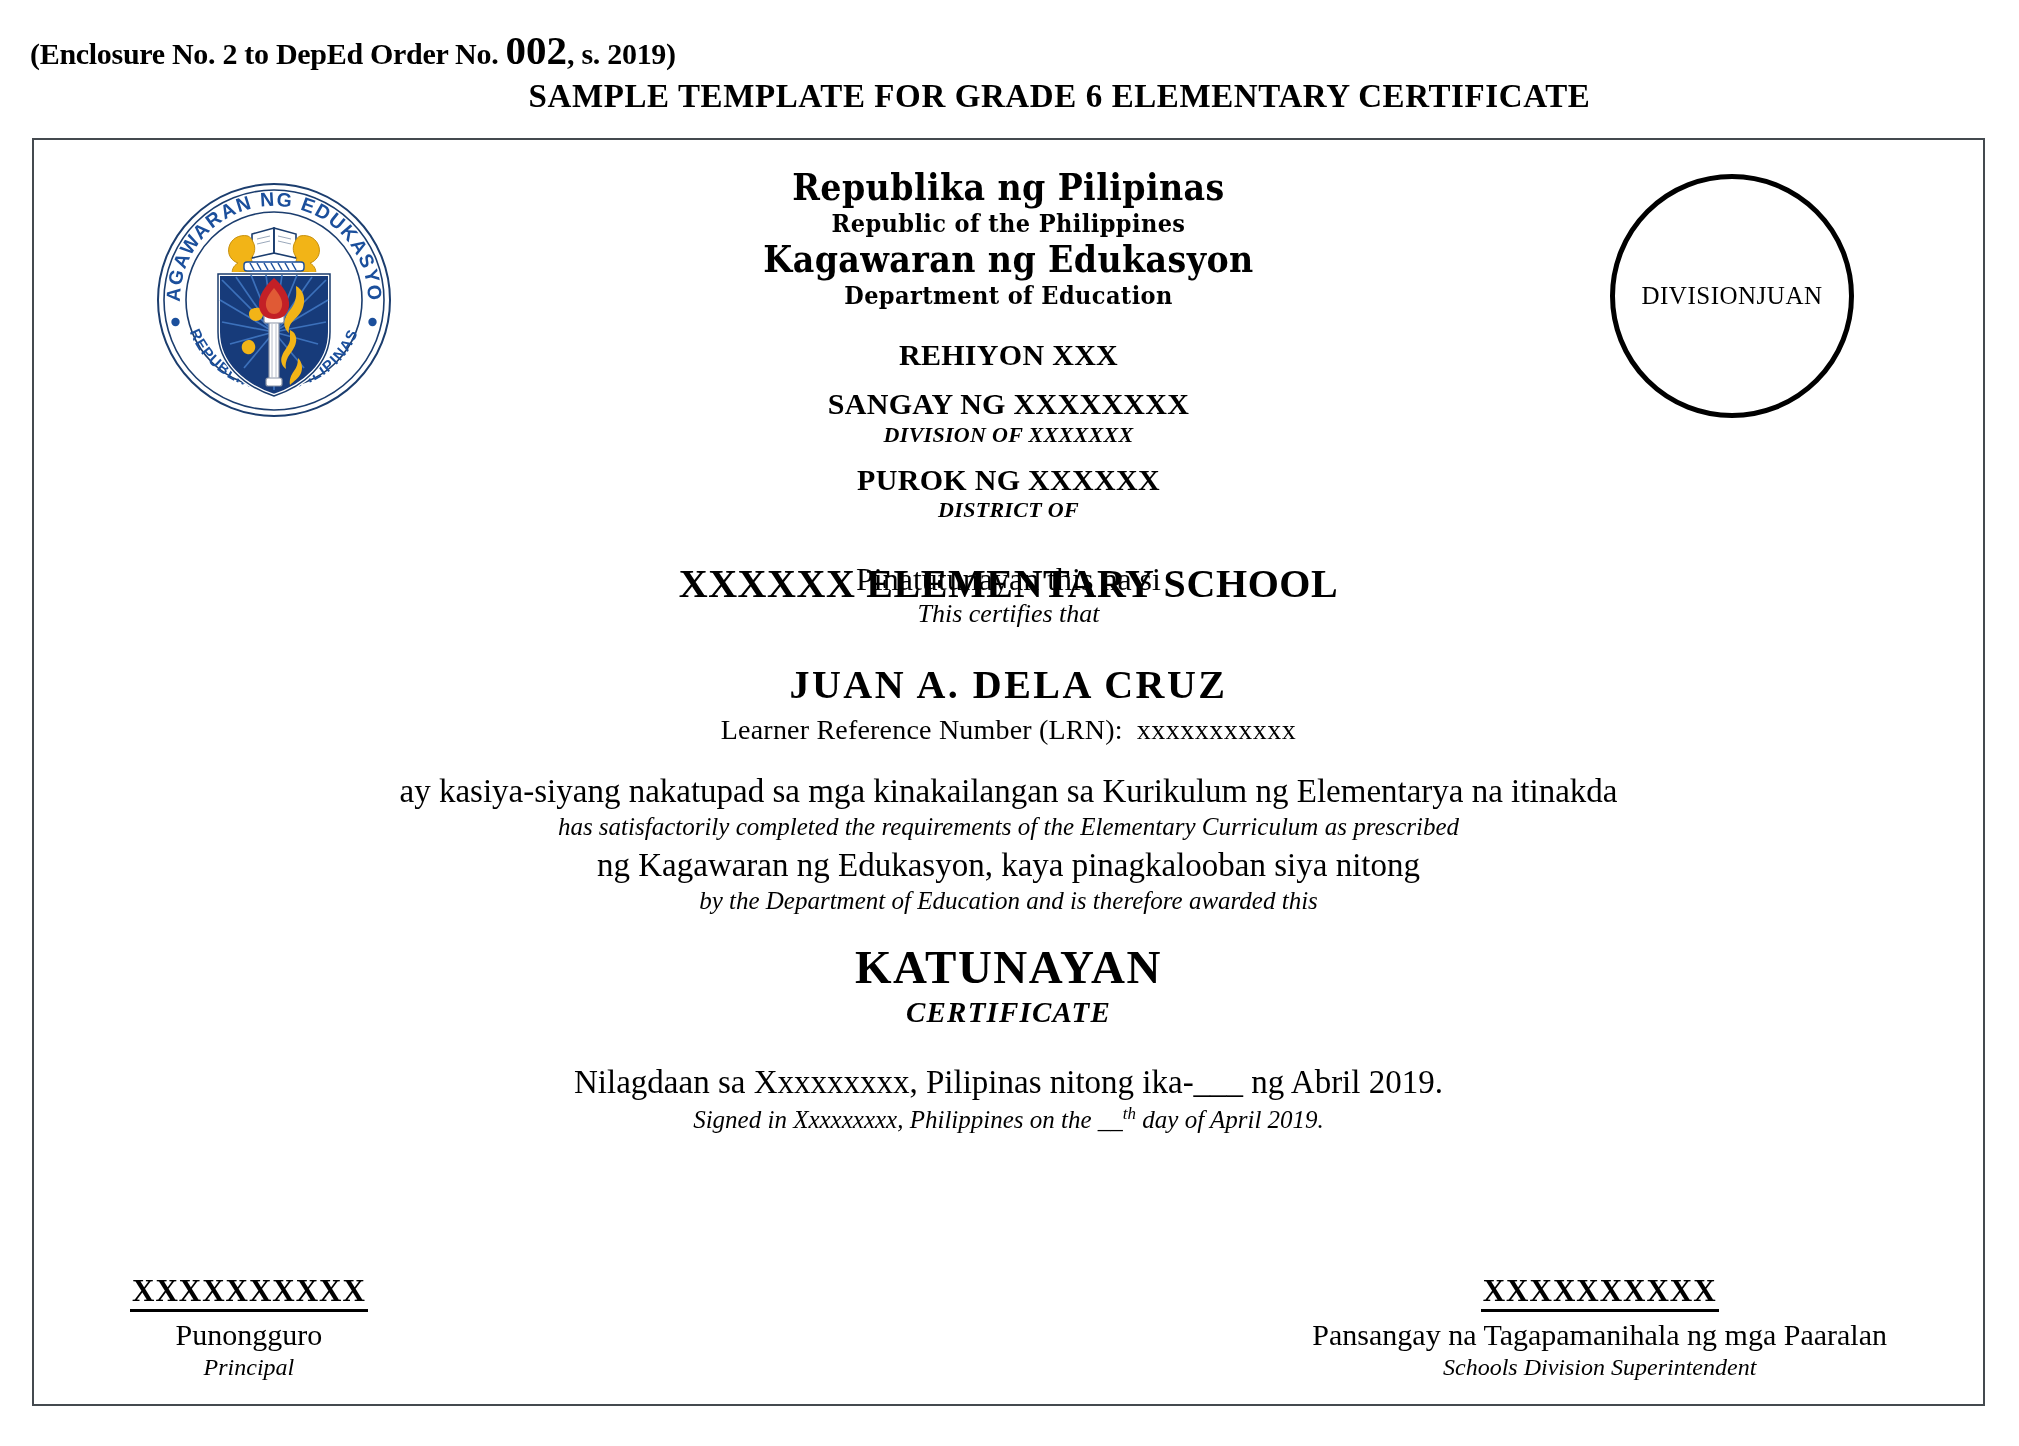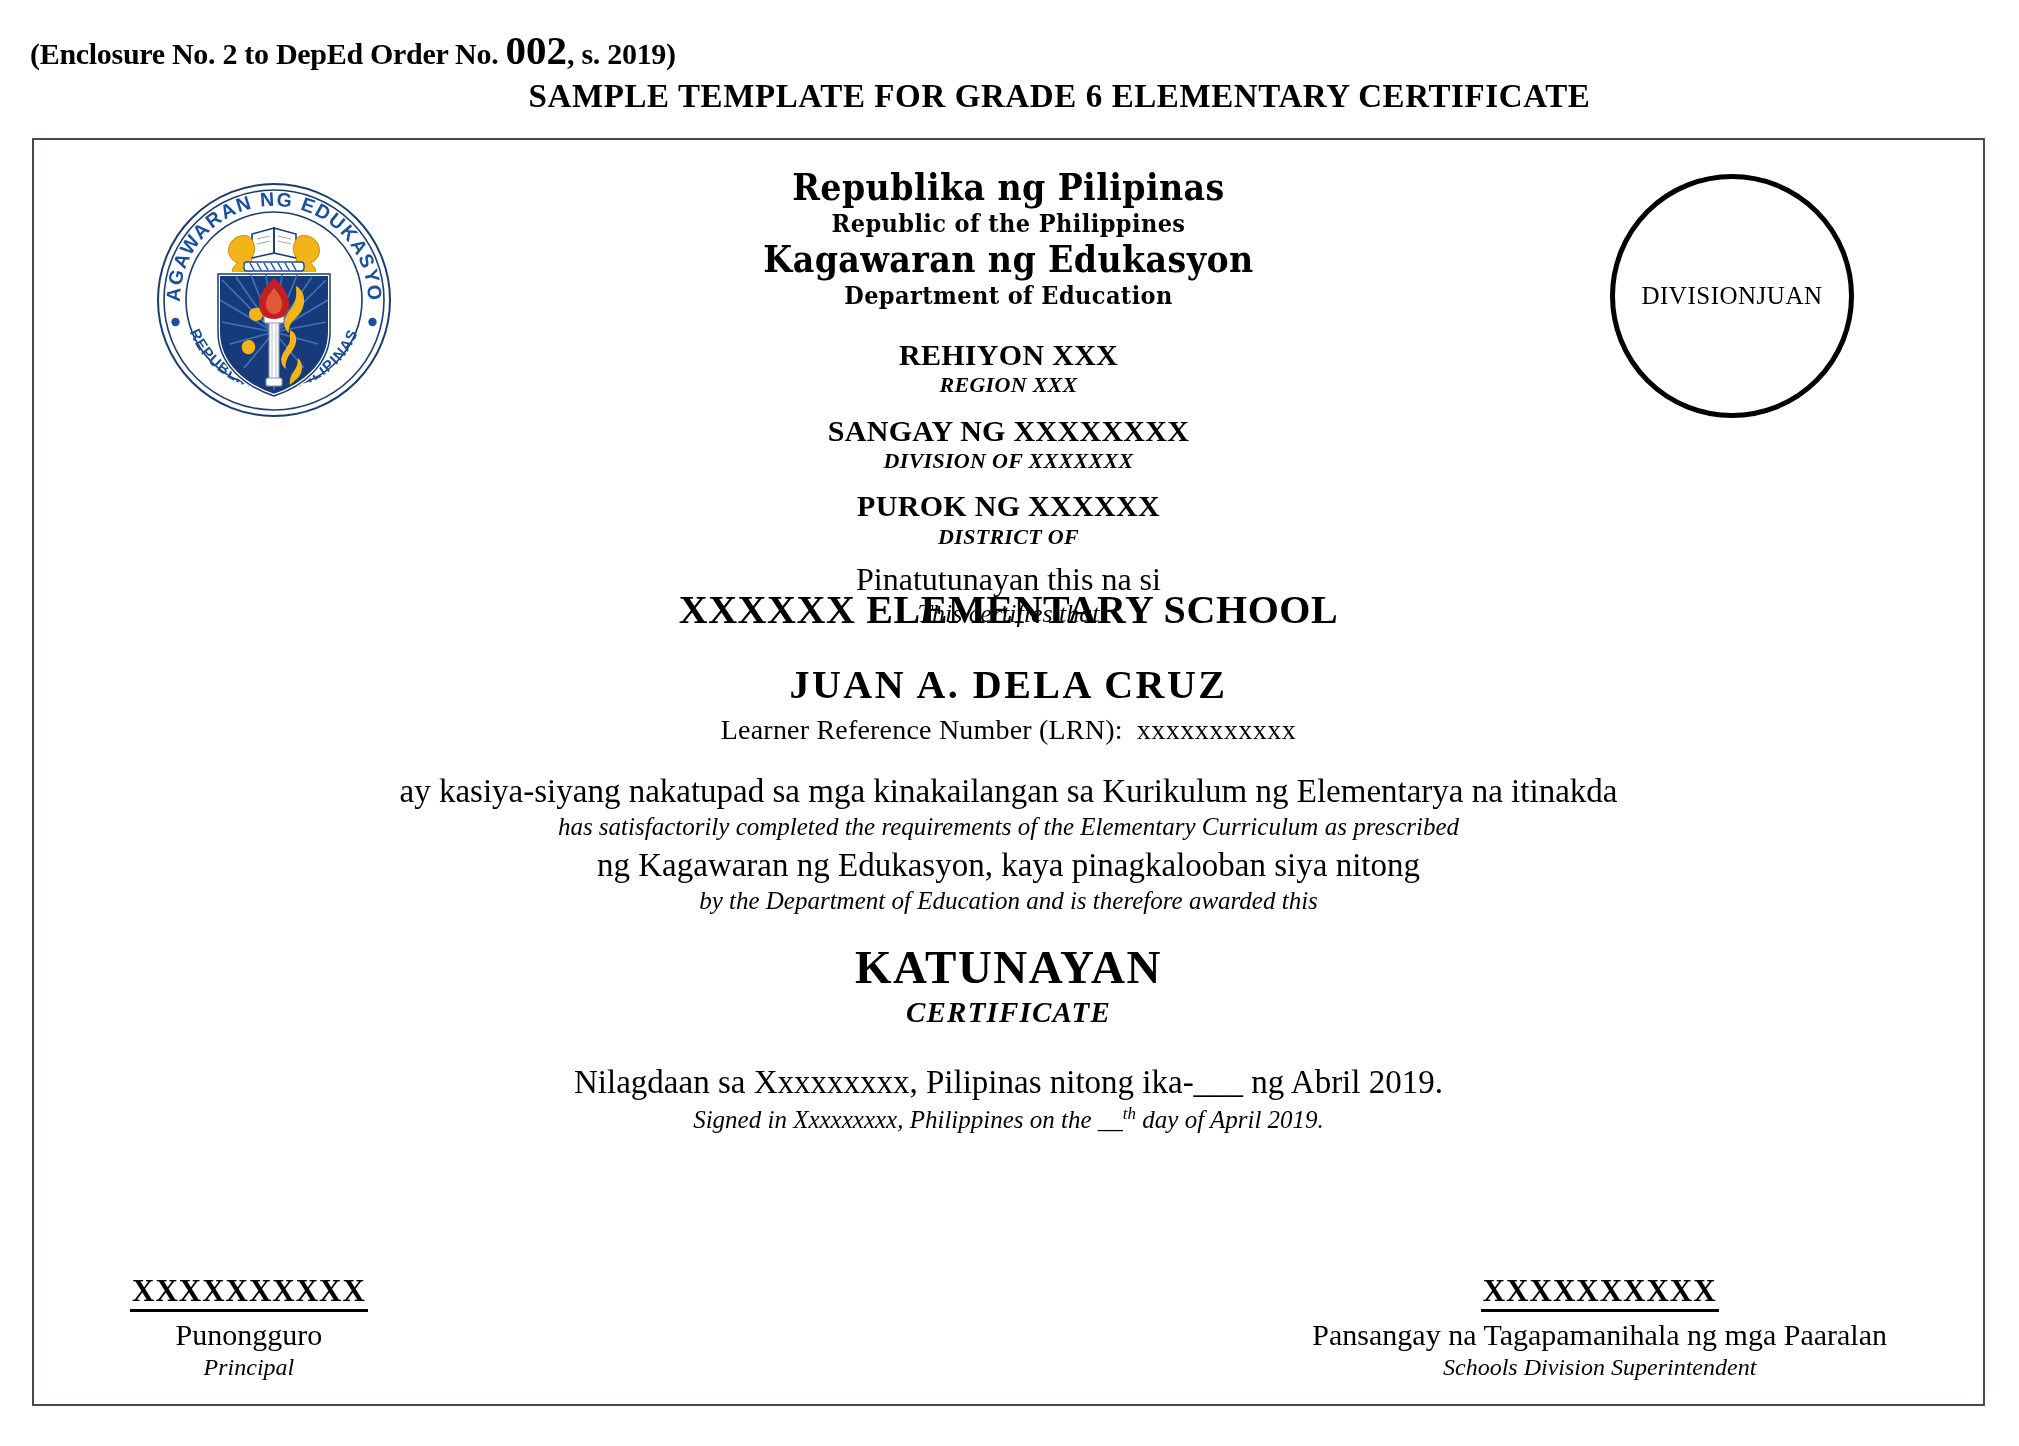--- a/index.html
+++ b/index.html
@@ -310,21 +310,20 @@
   </div>
 
   <div class="header-block">
     <div class="blk blk-lg">Republika ng Pilipinas</div>
     <div class="blk blk-sm">Republic of the Philippines</div>
     <div class="blk blk-lg">Kagawaran ng Edukasyon</div>
     <div class="blk blk-sm">Department of Education</div>
 
     <div class="gov-unit">
       <div class="unit-fil">REHIYON XXX</div>
-      <div class="unit-en">REGION XXX</div>
     </div>
     <div class="gap-unit"></div>
     <div>
       <div class="unit-fil">SANGAY NG XXXXXXXX</div>
       <div class="unit-en">DIVISION OF XXXXXXX</div>
     </div>
     <div class="gap-unit"></div>
     <div>
       <div class="unit-fil">PUROK NG XXXXXX</div>
       <div class="unit-en">DISTRICT OF</div>

